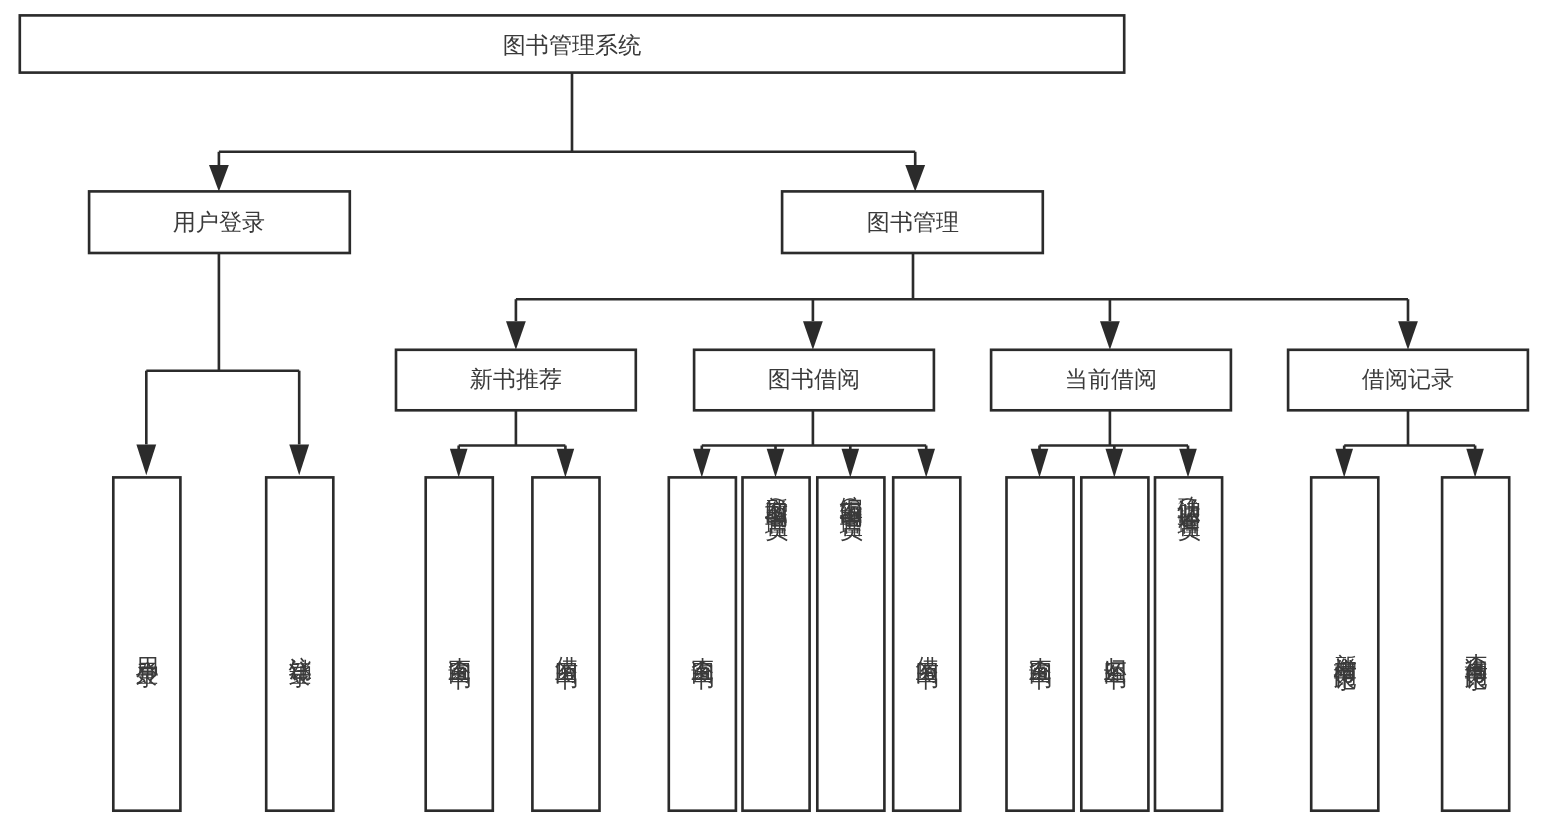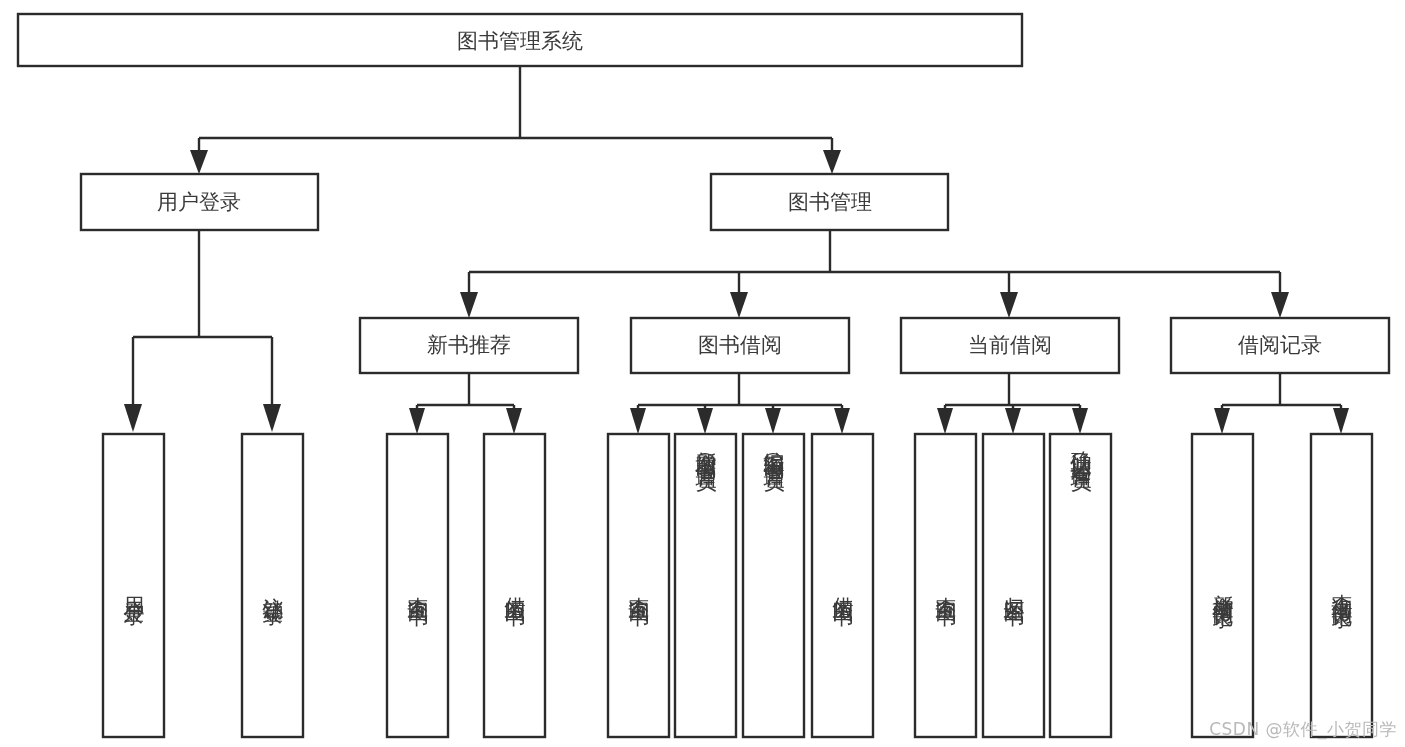--- a/index.html
+++ b/index.html
@@ -269,15 +269,14 @@
     <span class="leaf-label">确认归还（管理员）</span>
   </div>
 
   <div class="leaf-label-wrap" style="left:1192px; top:434px; width:61px; height:303px;">
     <span class="leaf-label">新增借阅记录</span>
   </div>
   <div class="leaf-label-wrap" style="left:1311px; top:434px; width:61px; height:303px;">
     <span class="leaf-label">查询借阅记录</span>
   </div>
 
-  <div class="watermark">CSDN @软件_小贺同学</div>
 
 </div>
 
 </body></html>

